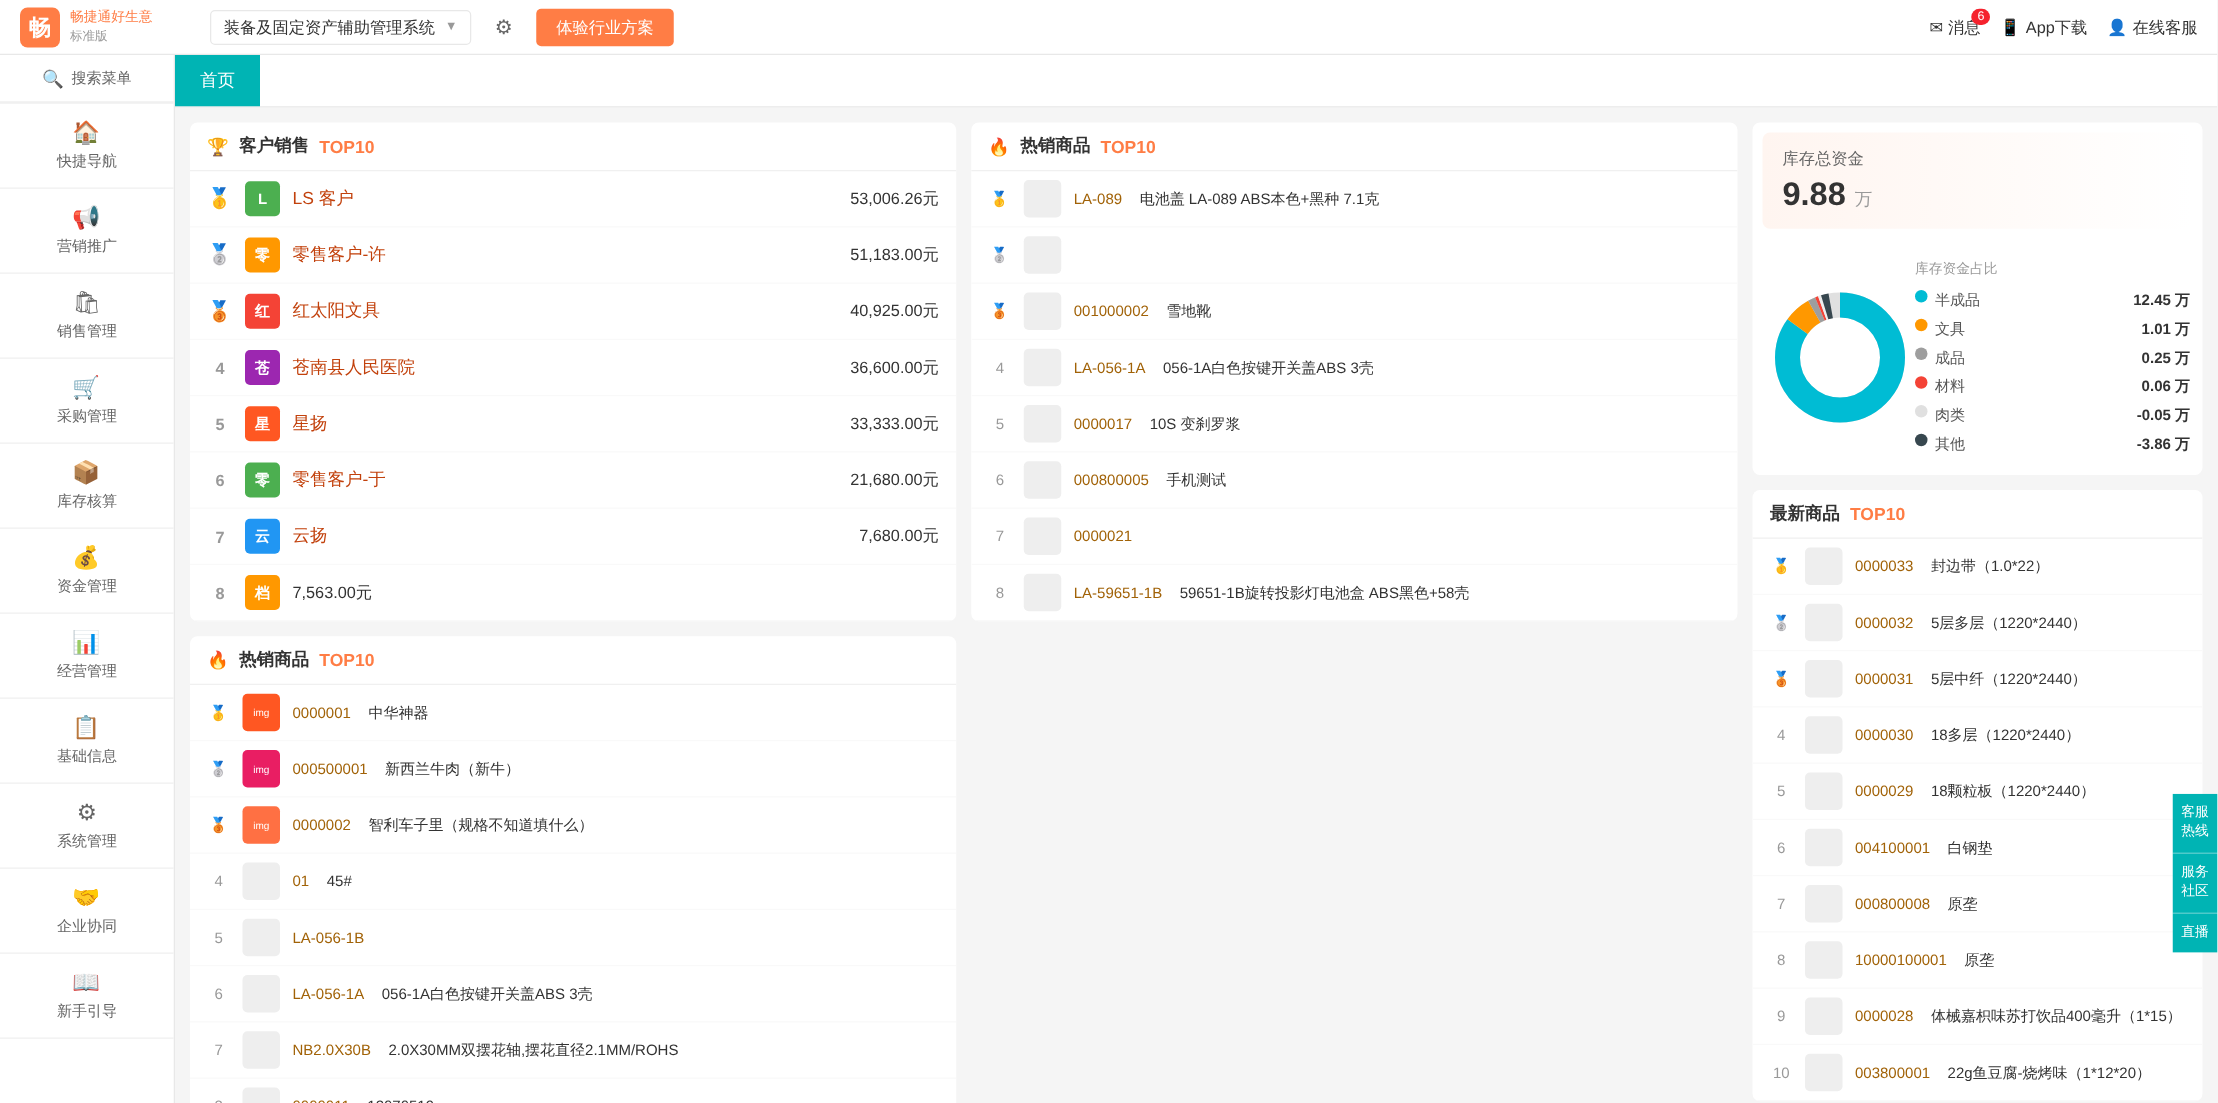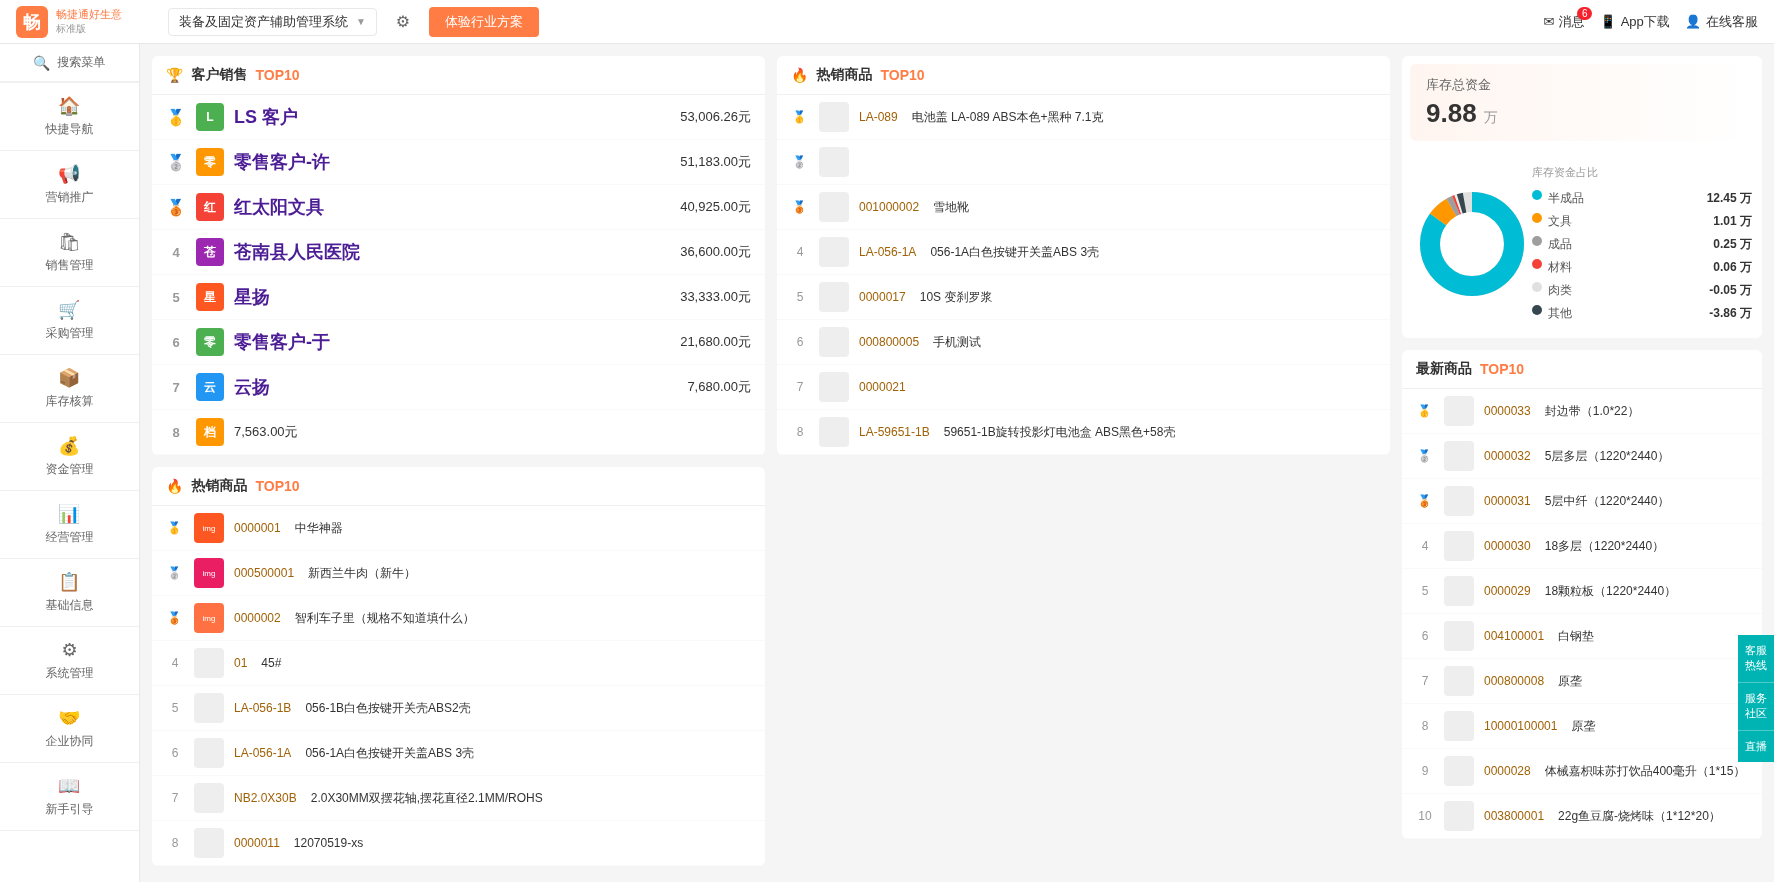--- a/index.html
+++ b/index.html
@@ -42,21 +42,21 @@
     
     .card { background: #fff; border-radius: 6px; overflow: hidden; }
     .card-header { padding: 10px 14px; font-size: 14px; font-weight: 600; color: #333; border-bottom: 1px solid #f0f0f0; display: flex; align-items: center; gap: 8px; }
     .card-header .top10-badge { color: #ff7d45; font-weight: 700; }
 
     
     .rank-list { overflow-y: auto; max-height: 380px; }
     .rank-item { display: flex; align-items: center; padding: 8px 14px; border-bottom: 1px solid #f9f9f9; gap: 10px; }
     .rank-num { width: 20px; text-align: center; font-size: 13px; color: #999; font-weight: 600; }
     .rank-avatar { width: 28px; height: 28px; border-radius: 4px; display: flex; align-items: center; justify-content: center; font-size: 12px; color: #fff; font-weight: 600; flex-shrink: 0; }
-    .rank-name { flex: 1; color: #4c1d95; font-size: 18px; overflow: hidden; text-overflow: ellipsis; white-space: nowrap; font-weight: bold; }
+    .rank-name { flex: 1; color: #c2410c; font-size: 14px; overflow: hidden; text-overflow: ellipsis; white-space: nowrap; }
     .rank-value { color: #333; font-size: 13px; white-space: nowrap; }
 
     
     .medal-gold { color: #ffd700; font-size: 16px; }
     .medal-silver { color: #c0c0c0; font-size: 16px; }
     .medal-bronze { color: #cd7f32; font-size: 16px; }
     .legend { flex: 1; display: flex; flex-direction: column; gap: 6px; padding: 8px 0; }
     .legend-item { display: flex; gap: 6px; font-size: 12px; }
     .legend-dot { width: 10px; height: 10px; border-radius: 50%; flex-shrink: 0; }
     .legend-label { color: #555; flex: 1; }
@@ -176,20 +176,23 @@
       <span>企业协同</span>
     </div>
     <div class="sidebar-item">
       <span class="icon">📖</span>
       <span>新手引导</span>
     </div>
   </div>
 
   <div class="content-area">
 
+    <div class="page-tab">
+      <div class="page-tab-item">首页</div>
+    </div>
 
     <div class="main-content">
 
       <div class="left-col">
 
         <div class="card">
           <div class="card-header">
             <span style="color:#ffd700;">🏆</span>
             <span>客户销售</span>
             <span class="top10-badge">TOP10</span>
@@ -281,21 +284,20 @@
             <div class="product-item">
               <span class="product-rank">4</span>
               <div class="product-img"></div>
               <span class="product-code">01</span>
               <span class="product-name">45#</span>
             </div>
             <div class="product-item">
               <span class="product-rank">5</span>
               <div class="product-img"></div>
               <span class="product-code">LA-056-1B</span>
-              <span class="product-name">056-1B白色按键开关壳ABS2壳</span>
             </div>
             <div class="product-item">
               <span class="product-rank">6</span>
               <div class="product-img"></div>
               <span class="product-code">LA-056-1A</span>
               <span class="product-name">056-1A白色按键开关盖ABS 3壳</span>
             </div>
             <div class="product-item">
               <span class="product-rank">7</span>
               <div class="product-img"></div>

